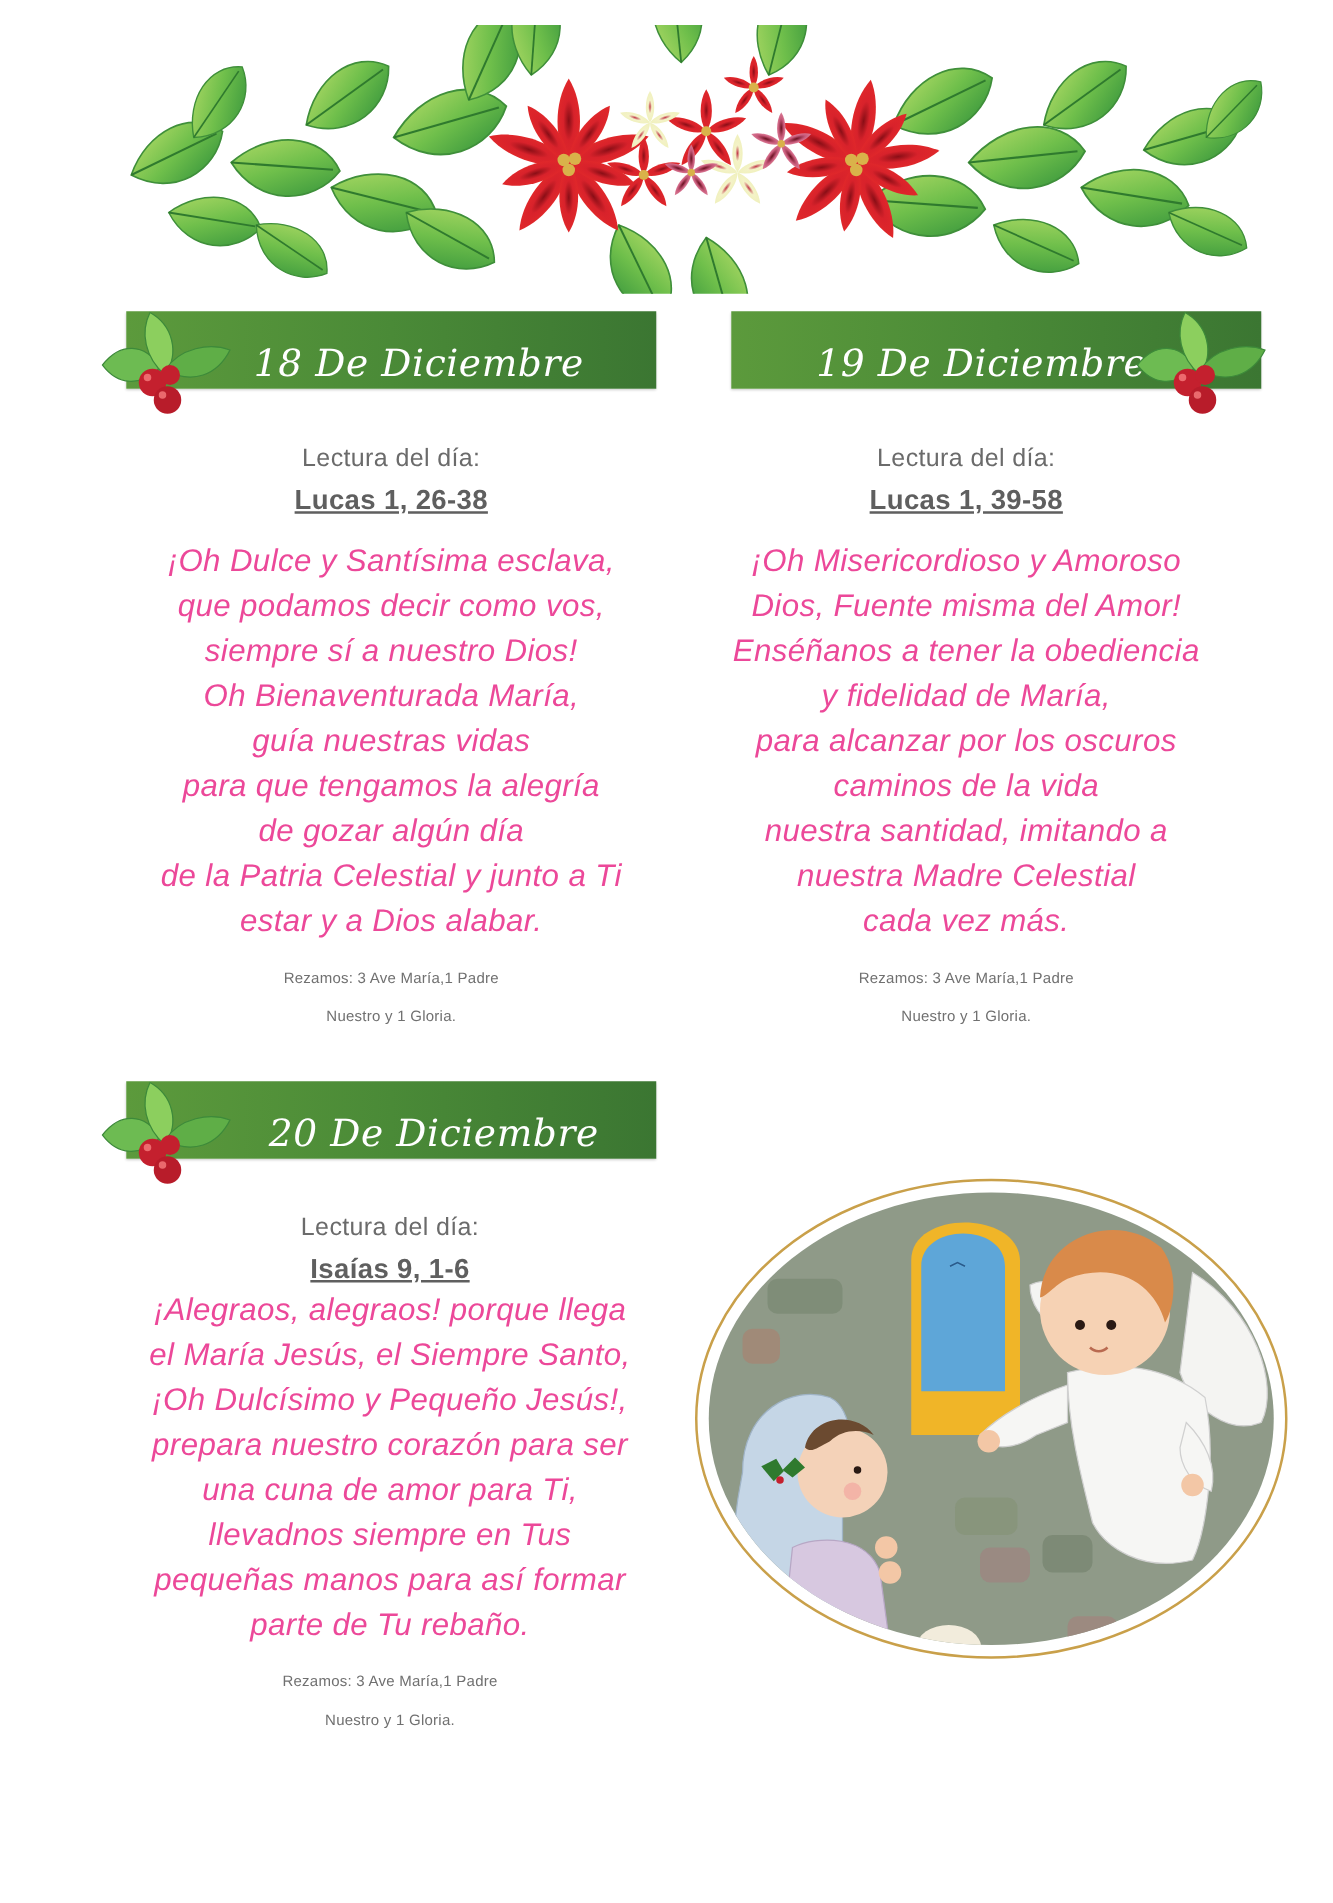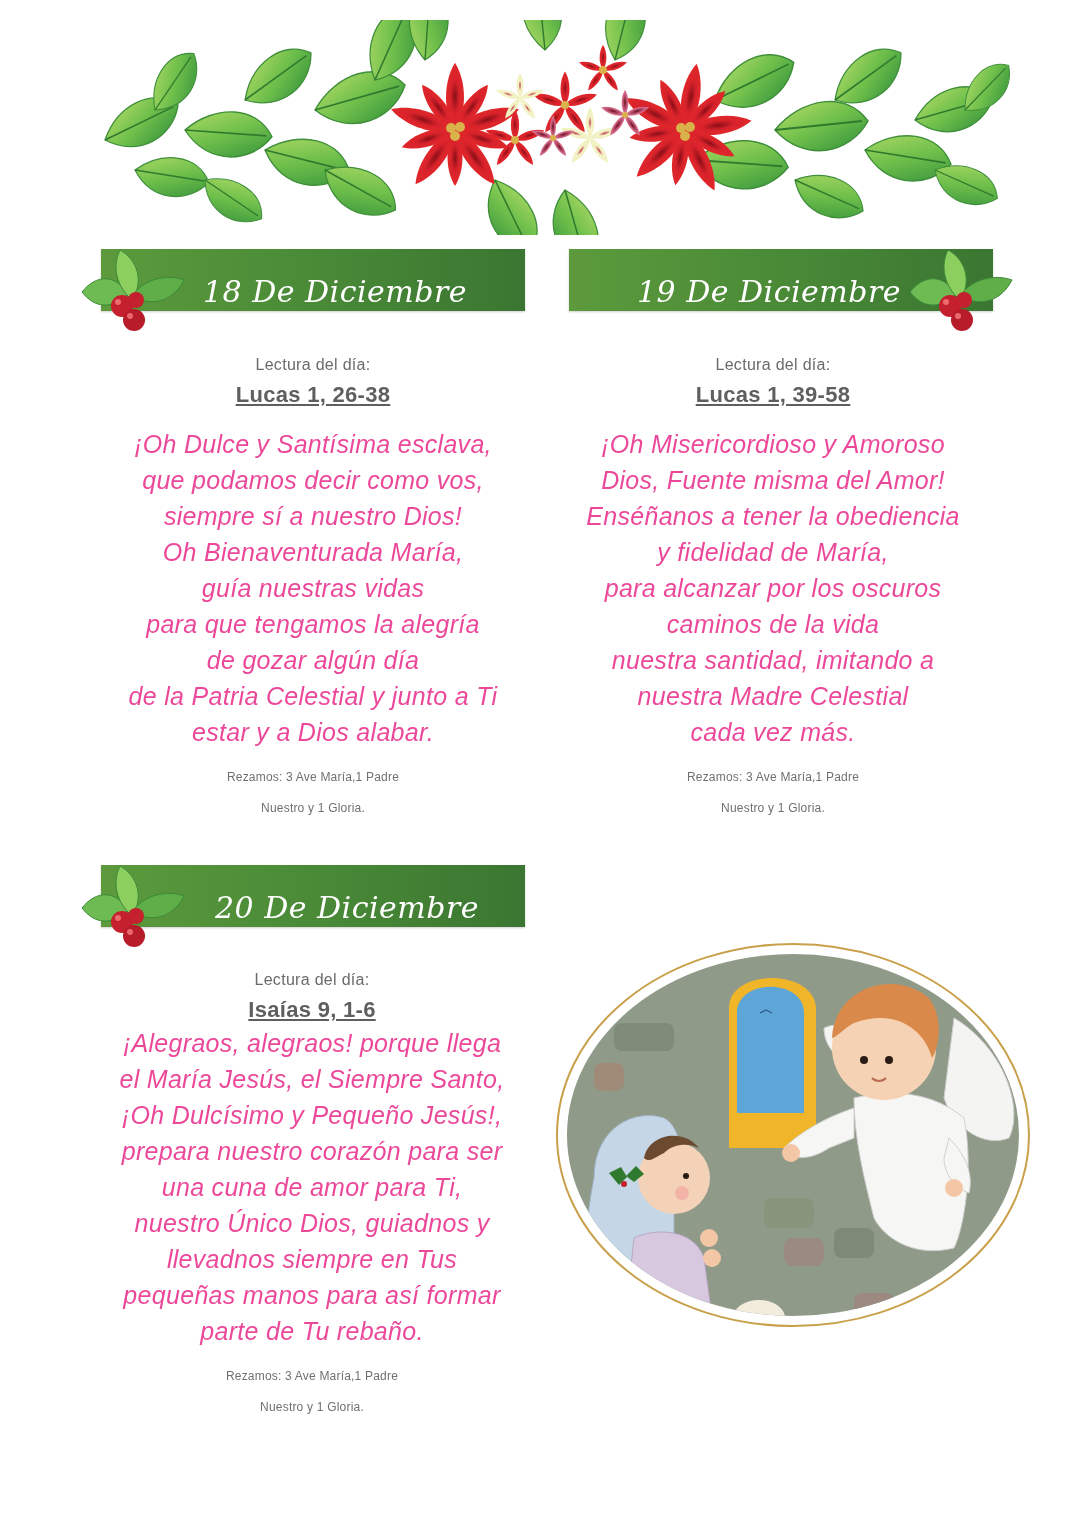--- a/index.html
+++ b/index.html
@@ -2,21 +2,21 @@
 <html><head>
   <meta charset="utf-8">
   <style>
     html, body { margin: 0; padding: 0; background: #ffffff; }
     body { width: 1066px; height: 1522px; position: relative; overflow: hidden; font-family: "Liberation Sans", sans-serif; color: #6d6d6d; }
     .garland { position: absolute; left: 95px; top: 20px; width: 940px; height: 215px; }
     .banner { position: absolute; height: 62px; background: linear-gradient(90deg, #5c9a3c 0%, #4a8a37 50%, #3b7632 100%); box-shadow: 0 1px 2px rgba(0,0,0,0.2); }
     .banner-title { position: absolute; top: 0; height: 86px; line-height: 86px; color: #fff; font-family: "DejaVu Serif", serif; font-style: italic; font-size: 30px; letter-spacing: 0.5px; white-space: nowrap; }
     .holly { position: absolute; width: 120px; height: 90px; }
     .col { position: absolute; text-align: center; }
-    .lectura-label { font-size: 16px; color: #6b6b6b; letter-spacing: 0.3px; }
+    .lectura-label { font-size: 20px; color: #6b6b6b; letter-spacing: 0.3px; }
     .lectura-ref { font-size: 22px; font-weight: bold; color: #5f5f5f; margin-top: 8px; letter-spacing: 0.3px; text-decoration: underline; }
     .prayer { font-style: italic; font-size: 25px; line-height: 36px; color: #ec4899; margin-top: 18px; letter-spacing: 0.3px; }
     .prayer .line { display: block; white-space: nowrap; }
     .rezamos { font-size: 12px; line-height: 31px; color: #707070; margin-top: 12px; letter-spacing: 0.2px; }
     .rezamos .line { display: block; }
     .illustration { position: absolute; left: 554px; top: 938px; width: 478px; height: 394px; }
   </style>
 </head>
 <body>
 
@@ -173,21 +173,21 @@
   <path d="M10,48 C24,30 44,30 56,50 C40,66 22,64 10,48 Z" fill="#6dbb52" stroke="#3d8a3a"></path>
   <path d="M48,6 C66,16 72,38 60,56 C44,42 40,22 48,6 Z" fill="#8ccf5e" stroke="#3d8a3a"></path>
   <path d="M60,52 C72,34 96,30 112,36 C102,56 82,64 60,52 Z" fill="#5fae47" stroke="#3d8a3a"></path>
   <circle cx="50" cy="62" r="11" fill="#c4202e"></circle>
     <circle cx="64" cy="56" r="8" fill="#c4202e"></circle>
     <circle cx="62" cy="76" r="11" fill="#b81c2a"></circle>
   <circle cx="46" cy="58" r="3" fill="#ff8a8a" opacity="0.7"></circle>
     <circle cx="58" cy="72" r="3" fill="#ff8a8a" opacity="0.7"></circle>
 </svg>
 
-<div class="banner" style="left:569px; top:249px; width:424px;">
+<div class="banner" style="left:585px; top:249px; width:424px;">
   <div class="banner-title" style="left:68px;">19 De Diciembre</div>
 </div>
 <svg class="holly" viewBox="0 0 120 90" style="left:900px; top:244px;">
   <path d="M10,48 C24,30 44,30 56,50 C40,66 22,64 10,48 Z" fill="#6dbb52" stroke="#3d8a3a"></path>
   <path d="M48,6 C66,16 72,38 60,56 C44,42 40,22 48,6 Z" fill="#8ccf5e" stroke="#3d8a3a"></path>
   <path d="M60,52 C72,34 96,30 112,36 C102,56 82,64 60,52 Z" fill="#5fae47" stroke="#3d8a3a"></path>
   <circle cx="50" cy="62" r="11" fill="#c4202e"></circle>
     <circle cx="64" cy="56" r="8" fill="#c4202e"></circle>
     <circle cx="62" cy="76" r="11" fill="#b81c2a"></circle>
   <circle cx="46" cy="58" r="3" fill="#ff8a8a" opacity="0.7"></circle>
@@ -250,21 +250,20 @@
 
 <div class="col" style="left:90px; top:971px; width:444px;">
   <div class="lectura-label">Lectura del día:</div>
   <div class="lectura-ref">Isaías 9, 1-6</div>
   <div class="prayer" style="margin-top:2px;">
     <span class="line">¡Alegraos, alegraos! porque llega</span>
     <span class="line">el María Jesús, el Siempre Santo,</span>
     <span class="line">¡Oh Dulcísimo y Pequeño Jesús!,</span>
     <span class="line">prepara nuestro corazón para ser</span>
     <span class="line">una cuna de amor para Ti,</span>
-    <span class="line">nuestro Único Dios, guiadnos y</span>
     <span class="line">llevadnos siempre en Tus</span>
     <span class="line">pequeñas manos para así formar</span>
     <span class="line">parte de Tu rebaño.</span>
   </div>
   <div class="rezamos">
     <span class="line">Rezamos: 3 Ave María,1 Padre</span>
     <span class="line">Nuestro y 1 Gloria.</span>
   </div>
 </div>
 

